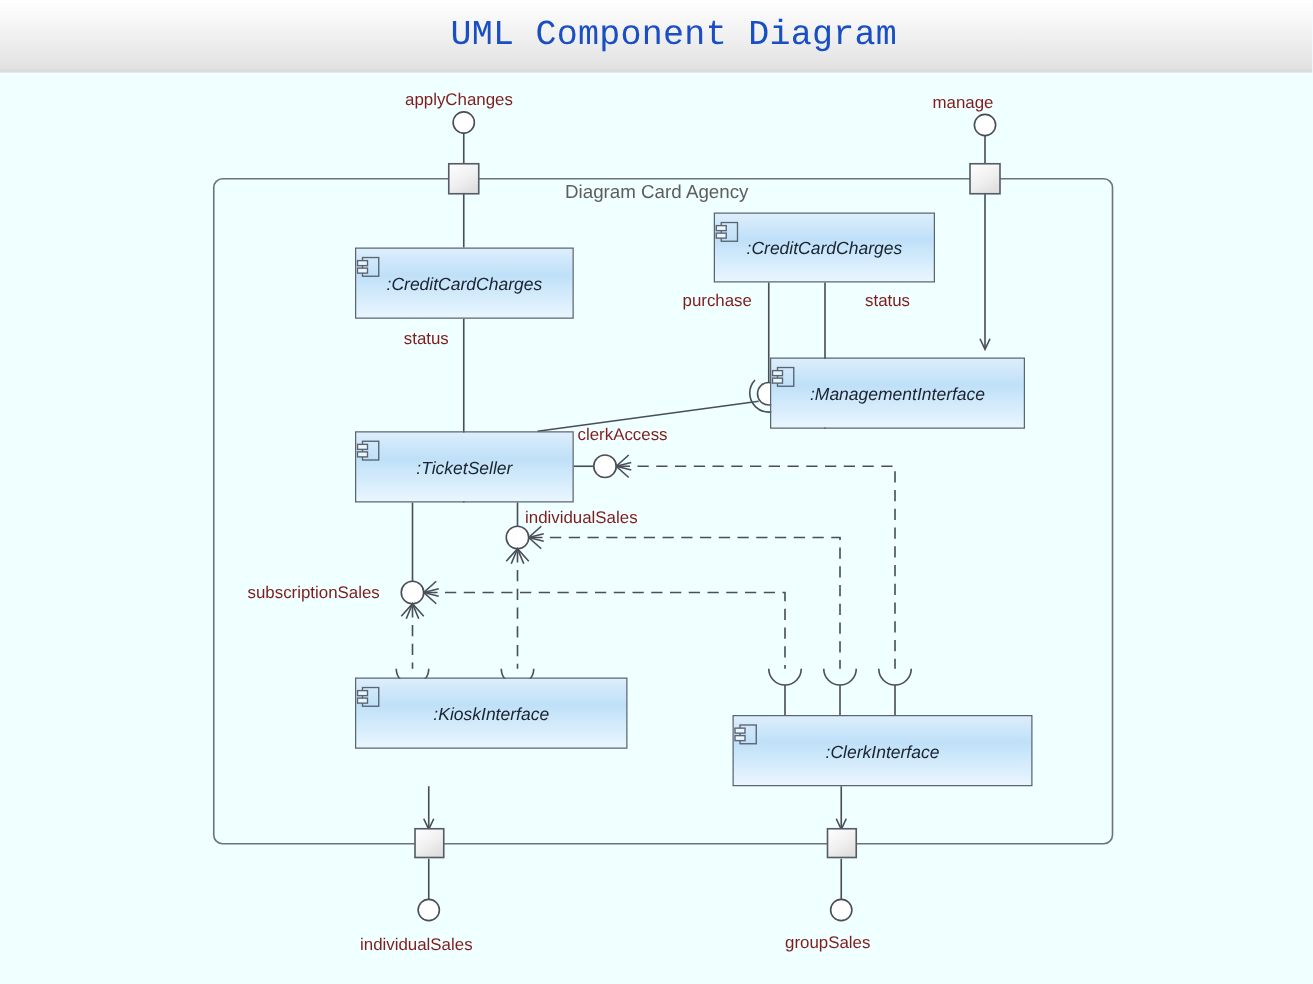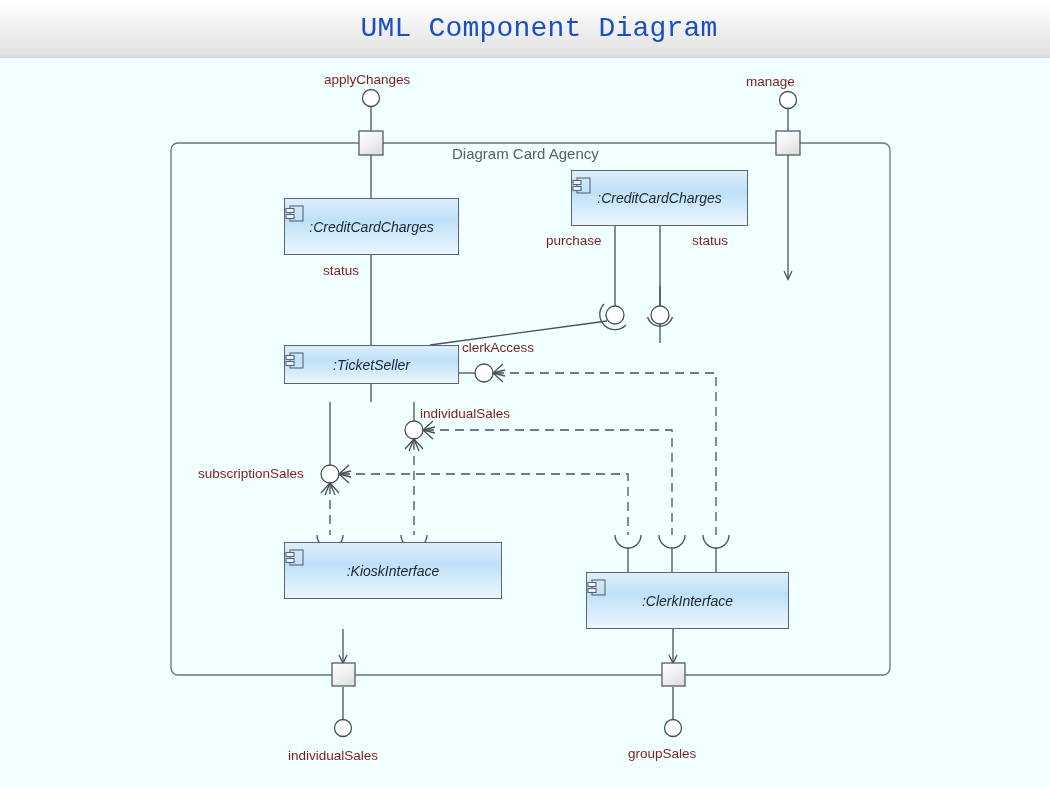--- a/index.html
+++ b/index.html
@@ -191,40 +191,48 @@
 
   <div class="comp" style="left:571px;top:113px;width:177px;height:56px;">
     <span class="comp-name">:CreditCardCharges</span>
     <svg class="cicon" viewBox="0 0 19 17">
       <rect x="5" y="1" width="13" height="15" fill="none" stroke="#5a6472" stroke-width="1.1"></rect>
       <rect x="1" y="3.5" width="8" height="4" fill="#eaf6fe" stroke="#5a6472" stroke-width="1.1"></rect>
       <rect x="1" y="9.5" width="8" height="4" fill="#eaf6fe" stroke="#5a6472" stroke-width="1.1"></rect>
     </svg>
   </div>
 
-
-  <div class="comp" style="left:284px;top:288px;width:175px;height:39px;">
+  <div class="comp" style="left:616px;top:229px;width:204px;height:57px;">
+    <span class="comp-name">:ManagementInterface</span>
+    <svg class="cicon" viewBox="0 0 19 17">
+      <rect x="5" y="1" width="13" height="15" fill="none" stroke="#5a6472" stroke-width="1.1"></rect>
+      <rect x="1" y="3.5" width="8" height="4" fill="#eaf6fe" stroke="#5a6472" stroke-width="1.1"></rect>
+      <rect x="1" y="9.5" width="8" height="4" fill="#eaf6fe" stroke="#5a6472" stroke-width="1.1"></rect>
+    </svg>
+  </div>
+
+  <div class="comp" style="left:284px;top:288px;width:175px;height:57px;">
     <span class="comp-name">:TicketSeller</span>
     <svg class="cicon" viewBox="0 0 19 17">
       <rect x="5" y="1" width="13" height="15" fill="none" stroke="#5a6472" stroke-width="1.1"></rect>
       <rect x="1" y="3.5" width="8" height="4" fill="#eaf6fe" stroke="#5a6472" stroke-width="1.1"></rect>
       <rect x="1" y="9.5" width="8" height="4" fill="#eaf6fe" stroke="#5a6472" stroke-width="1.1"></rect>
     </svg>
   </div>
 
   <div class="comp" style="left:284px;top:485px;width:218px;height:57px;">
     <span class="comp-name">:KioskInterface</span>
     <svg class="cicon" viewBox="0 0 19 17">
       <rect x="5" y="1" width="13" height="15" fill="none" stroke="#5a6472" stroke-width="1.1"></rect>
       <rect x="1" y="3.5" width="8" height="4" fill="#eaf6fe" stroke="#5a6472" stroke-width="1.1"></rect>
       <rect x="1" y="9.5" width="8" height="4" fill="#eaf6fe" stroke="#5a6472" stroke-width="1.1"></rect>
     </svg>
   </div>
 
-  <div class="comp" style="left:586px;top:515px;width:203px;height:57px;">
+  <div class="comp" style="left:586px;top:515px;width:240px;height:57px;">
     <span class="comp-name">:ClerkInterface</span>
     <svg class="cicon" viewBox="0 0 19 17">
       <rect x="5" y="1" width="13" height="15" fill="none" stroke="#5a6472" stroke-width="1.1"></rect>
       <rect x="1" y="3.5" width="8" height="4" fill="#eaf6fe" stroke="#5a6472" stroke-width="1.1"></rect>
       <rect x="1" y="9.5" width="8" height="4" fill="#eaf6fe" stroke="#5a6472" stroke-width="1.1"></rect>
     </svg>
   </div>
 
   <div class="lbl" style="left:324px;top:15px;">applyChanges</div>
   <div class="lbl" style="left:746px;top:17px;">manage</div>

